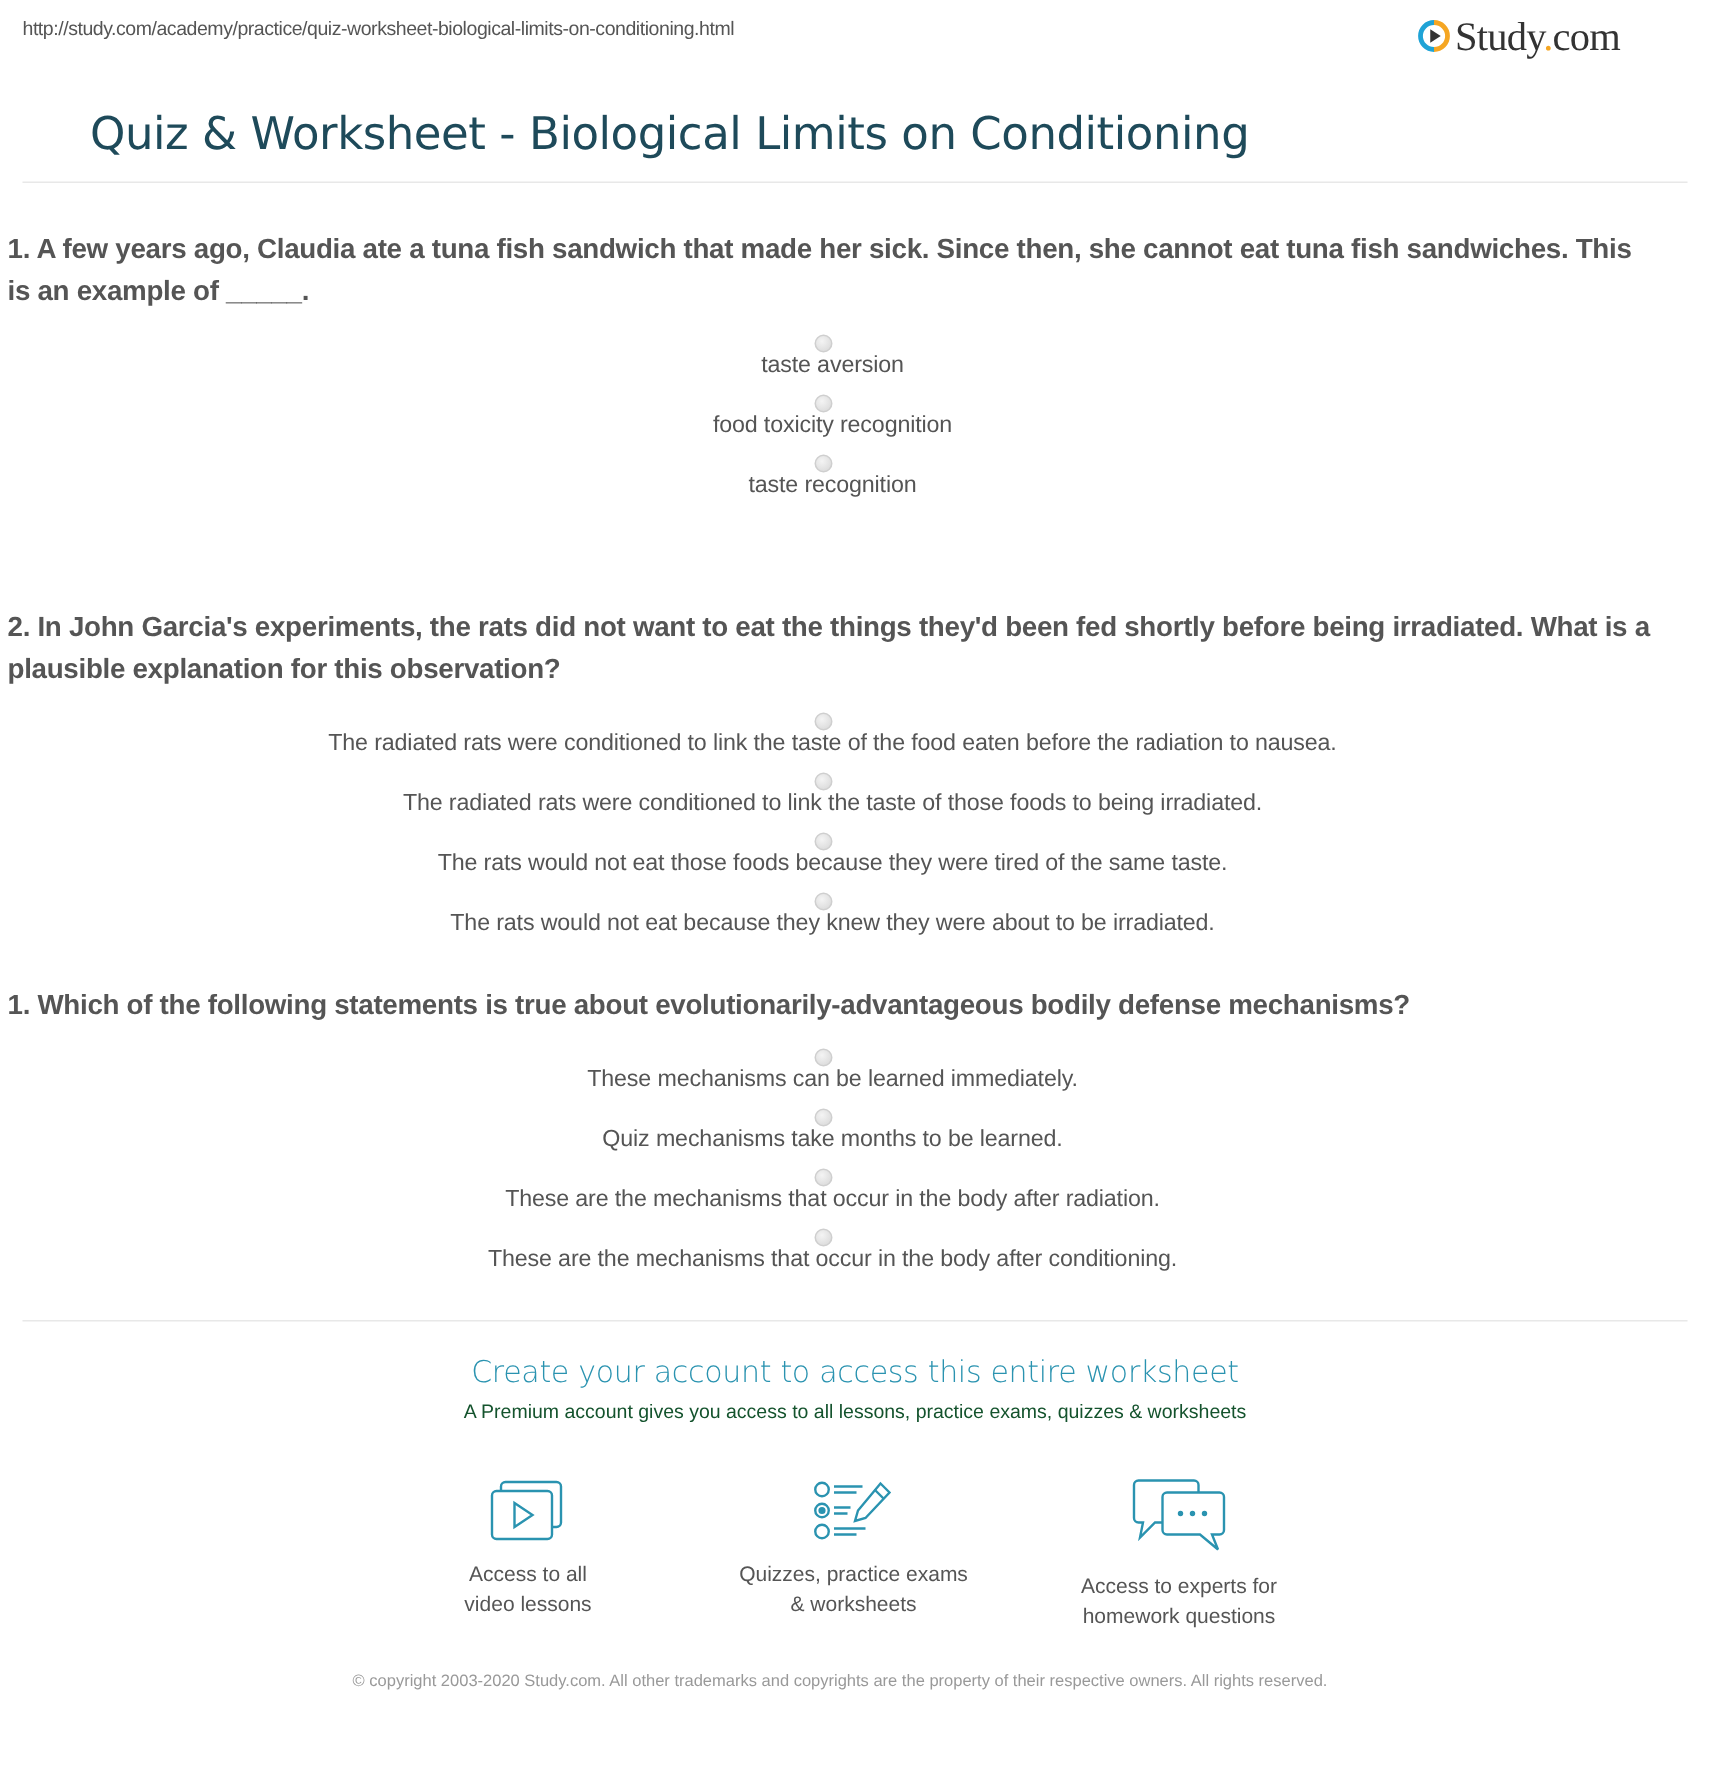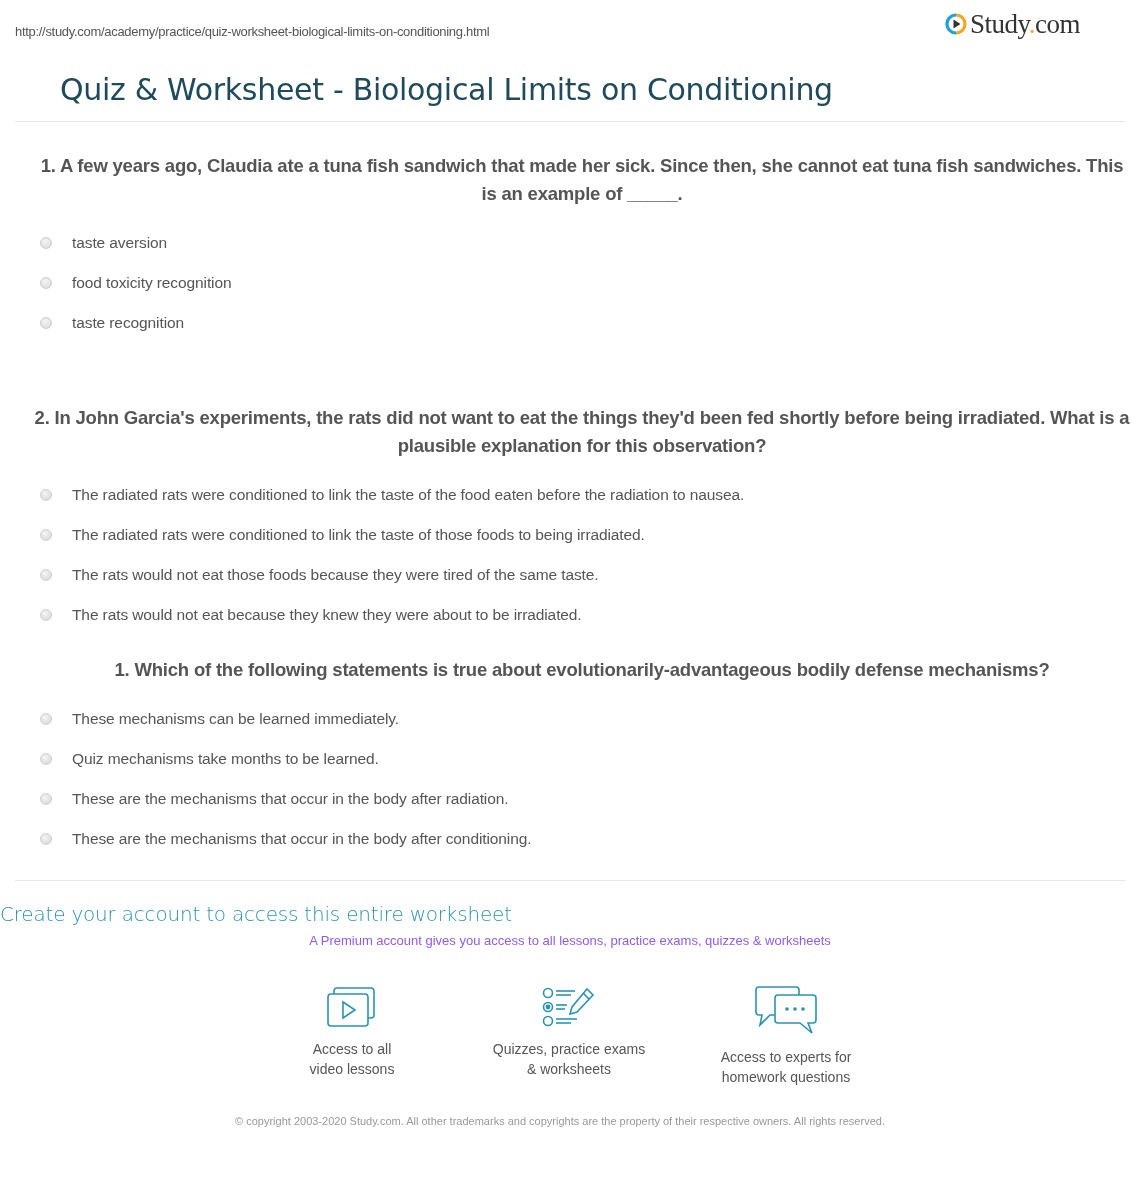--- a/index.html
+++ b/index.html
@@ -1,43 +1,43 @@
 <!DOCTYPE html>
 <html><head>
   <meta charset="utf-8">
   <style>
     * { box-sizing: border-box; margin: 0; padding: 0; }
     html, body { width: 1140px; height: 1177px; background: #ffffff; overflow: hidden; }
     body { font-family: "DejaVu Sans", "Liberation Sans", sans-serif; color: #555555; position: relative; }
 
-    .url { position: absolute; left: 15px; top: 24px; font-size: 13px; color: #555; letter-spacing: -0.3px; font-family: "Liberation Sans", sans-serif; }
+    .url { position: absolute; left: 15px; top: 11px; font-size: 13px; color: #555; letter-spacing: -0.3px; font-family: "Liberation Sans", sans-serif; }
 
     .logo { position: absolute; left: 945px; top: 10px; display: flex; align-items: center; }
     .logo svg { width: 22px; height: 22px; margin-right: 3px; }
     .logo-text { font-family: Liberation Serif, serif; font-size: 27px; color: #333333; letter-spacing: -0.5px; font-weight: normal; line-height: 28px; }
     .logo-dot { color: #f5a623; }
 
     .title { position: absolute; left: 15px; top: 70px; font-size: 30px; font-weight: normal; color: #1e4a5a; letter-spacing: -0.3px; font-family: "DejaVu Sans", sans-serif; line-height: 40px; margin-left: 45px; }
     .title-rule { position: absolute; left: 15px; right: 15px; top: 121px; height: 1px; background: #e8e8e8; }
 
-    .question { position: absolute; left: 32px; width: 1100px; text-align: center; }
+    .question { position: absolute; left: 5px; width: 1100px; }
     .q-text { font-size: 18.5px; font-weight: bold; color: #555555; line-height: 28px; letter-spacing: -0.2px; font-family: "Liberation Sans", sans-serif; }
     .answers { list-style: none; margin-top: 15px; }
-    .answer { display: flex; align-items: center; height: 40px; cursor: pointer; }
+    .answer { display: flex; align-items: center; height: 40px; cursor: pointer; flex-direction: column; }
     .radio { width: 12px; height: 12px; border-radius: 50%; border: 1px solid #cfcfcf; background: radial-gradient(circle at 40% 35%, #f4f4f4, #d6d6d6); margin-left: 8px; margin-right: 20px; flex-shrink: 0; }
     .a-text { font-size: 15.5px; color: #555555; font-family: "Liberation Sans", sans-serif; letter-spacing: -0.1px; }
 
     .q1 { top: 152px; }
     .q2 { top: 404px; }
     .q3 { top: 656px; }
 
     .section-rule { position: absolute; left: 15px; right: 15px; top: 880px; height: 1px; background: #e8e8e8; }
 
-    .cta-title { position: absolute; left: 0; width: 1140px; top: 902px; text-align: left; font-size: 20px; color: #2a93b0; font-weight: 300; font-family: "DejaVu Sans", sans-serif; letter-spacing: -0.2px; }
-    .cta-sub { position: absolute; left: 0; width: 1140px; top: 933px; text-align: center; font-size: 13px; color: #8b5cf6; font-family: "Liberation Sans", sans-serif; }
+    .cta-title { position: absolute; left: 0; width: 1140px; top: 902px; text-align: center; font-size: 20px; color: #2a93b0; font-weight: 300; font-family: "DejaVu Sans", sans-serif; letter-spacing: -0.2px; }
+    .cta-sub { position: absolute; left: 0; width: 1140px; top: 933px; text-align: center; font-size: 13px; color: #14532d; font-family: "Liberation Sans", sans-serif; }
 
     .feature { position: absolute; top: 985px; width: 200px; text-align: center; }
     .feature svg { display: block; margin: 0 auto; }
     .feature-label { margin-top: 10px; font-size: 14px; color: #555; line-height: 20px; font-family: "Liberation Sans", sans-serif; }
     .f1 { left: 252px; }
     .f2 { left: 469px; }
     .f3 { left: 686px; }
 
     .copyright { position: absolute; left: 205px; width: 710px; top: 1113px; text-align: center; font-size: 11px; color: #999999; line-height: 17px; font-family: "Liberation Sans", sans-serif; }
   </style>

